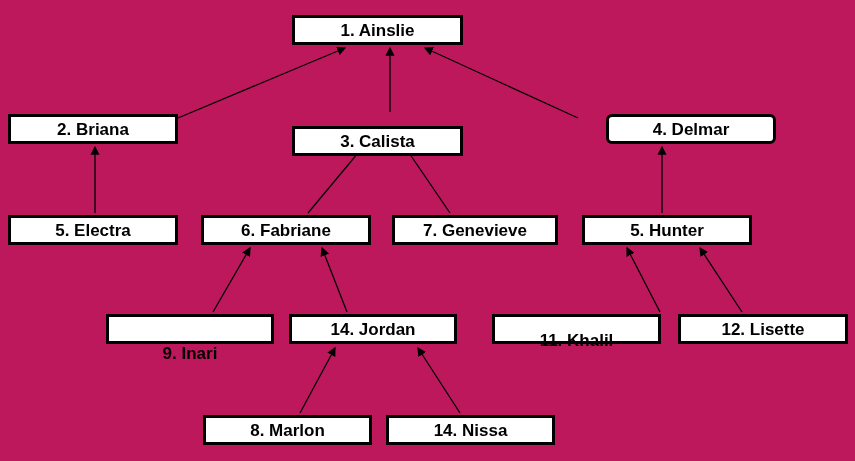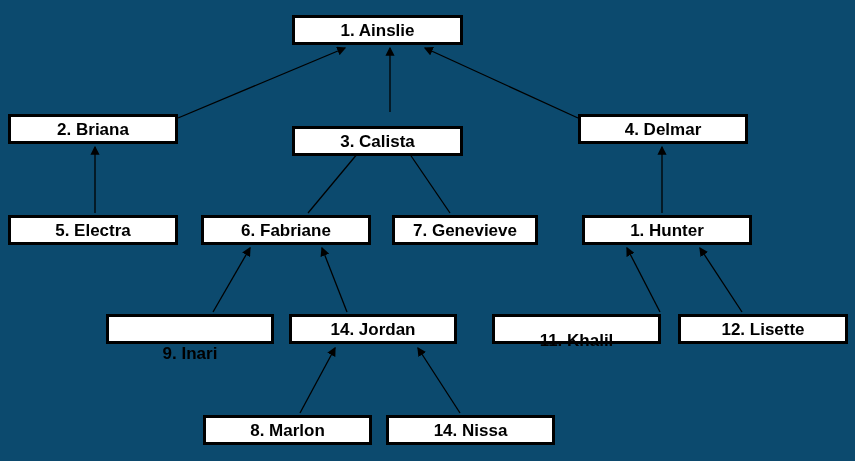--- a/index.html
+++ b/index.html
@@ -4,21 +4,21 @@
 <style>
   html, body {
     margin: 0;
     padding: 0;
     background: #ffffff;
   }
   #canvas {
     position: relative;
     width: 855px;
     height: 461px;
-    background: #0c4a6e;
+    background: #be185d;
     overflow: hidden;
     font-family: "Liberation Sans", sans-serif;
   }
   #edge-layer {
     position: absolute;
     left: 0;
     top: 0;
     width: 855px;
     height: 461px;
     pointer-events: none;
@@ -74,34 +74,34 @@
   <div id="nodes-group">
       <div class="node-box" style="left: 292px; top: 15px; width: 171px; height: 30px; border-color: rgb(0, 0, 0); background: rgb(255, 255, 255);">
         <span class="node-label" style="color: rgb(0, 0, 0);">1. Ainslie</span>
       </div>
       <div class="node-box" style="left: 8px; top: 114px; width: 170px; height: 30px; border-color: rgb(0, 0, 0); background: rgb(255, 255, 255);">
         <span class="node-label" style="color: rgb(0, 0, 0);">2. Briana</span>
       </div>
       <div class="node-box" style="left: 292px; top: 114px; width: 171px; height: 30px; border-color: rgb(0, 0, 0); background: rgb(255, 255, 255); margin-top: 12px;">
         <span class="node-label" style="color: rgb(0, 0, 0);">3. Calista</span>
       </div>
-      <div class="node-box" style="left: 578px; top: 114px; width: 170px; height: 30px; border-color: rgb(0, 0, 0); background: rgb(255, 255, 255);">
+      <div class="node-box" style="left: 606px; top: 114px; width: 170px; height: 30px; border-color: rgb(0, 0, 0); background: rgb(255, 255, 255); border-radius: 6px;">
         <span class="node-label" style="color: rgb(0, 0, 0);">4. Delmar</span>
       </div>
       <div class="node-box" style="left: 8px; top: 215px; width: 170px; height: 30px; border-color: rgb(0, 0, 0); background: rgb(255, 255, 255);">
         <span class="node-label" style="color: rgb(0, 0, 0);">5. Electra</span>
       </div>
       <div class="node-box" style="left: 201px; top: 215px; width: 170px; height: 30px; border-color: rgb(0, 0, 0); background: rgb(255, 255, 255);">
         <span class="node-label" style="color: rgb(0, 0, 0);">6. Fabriane</span>
       </div>
-      <div class="node-box" style="left: 392px; top: 215px; width: 146px; height: 30px; border-color: rgb(0, 0, 0); background: rgb(255, 255, 255);">
+      <div class="node-box" style="left: 392px; top: 215px; width: 166px; height: 30px; border-color: rgb(0, 0, 0); background: rgb(255, 255, 255);">
         <span class="node-label" style="color: rgb(0, 0, 0);">7. Genevieve</span>
       </div>
       <div class="node-box" style="left: 582px; top: 215px; width: 170px; height: 30px; border-color: rgb(0, 0, 0); background: rgb(255, 255, 255);">
-        <span class="node-label" style="color: rgb(0, 0, 0);">1. Hunter</span>
+        <span class="node-label" style="color: rgb(0, 0, 0);">5. Hunter</span>
       </div>
       <div class="node-box" style="left: 106px; top: 314px; width: 168px; height: 30px; border-color: rgb(0, 0, 0); background: rgb(255, 255, 255);">
         <span class="node-label" style="color: rgb(0, 0, 0); margin-top: 48px;">9. Inari</span>
       </div>
       <div class="node-box" style="left: 289px; top: 314px; width: 168px; height: 30px; border-color: rgb(0, 0, 0); background: rgb(255, 255, 255);">
         <span class="node-label" style="color: rgb(0, 0, 0);">14. Jordan</span>
       </div>
       <div class="node-box" style="left: 492px; top: 314px; width: 169px; height: 30px; border-color: rgb(0, 0, 0); background: rgb(255, 255, 255);">
         <span class="node-label" style="color: rgb(0, 0, 0); margin-top: 23px;">11. Khalil</span>
       </div>

